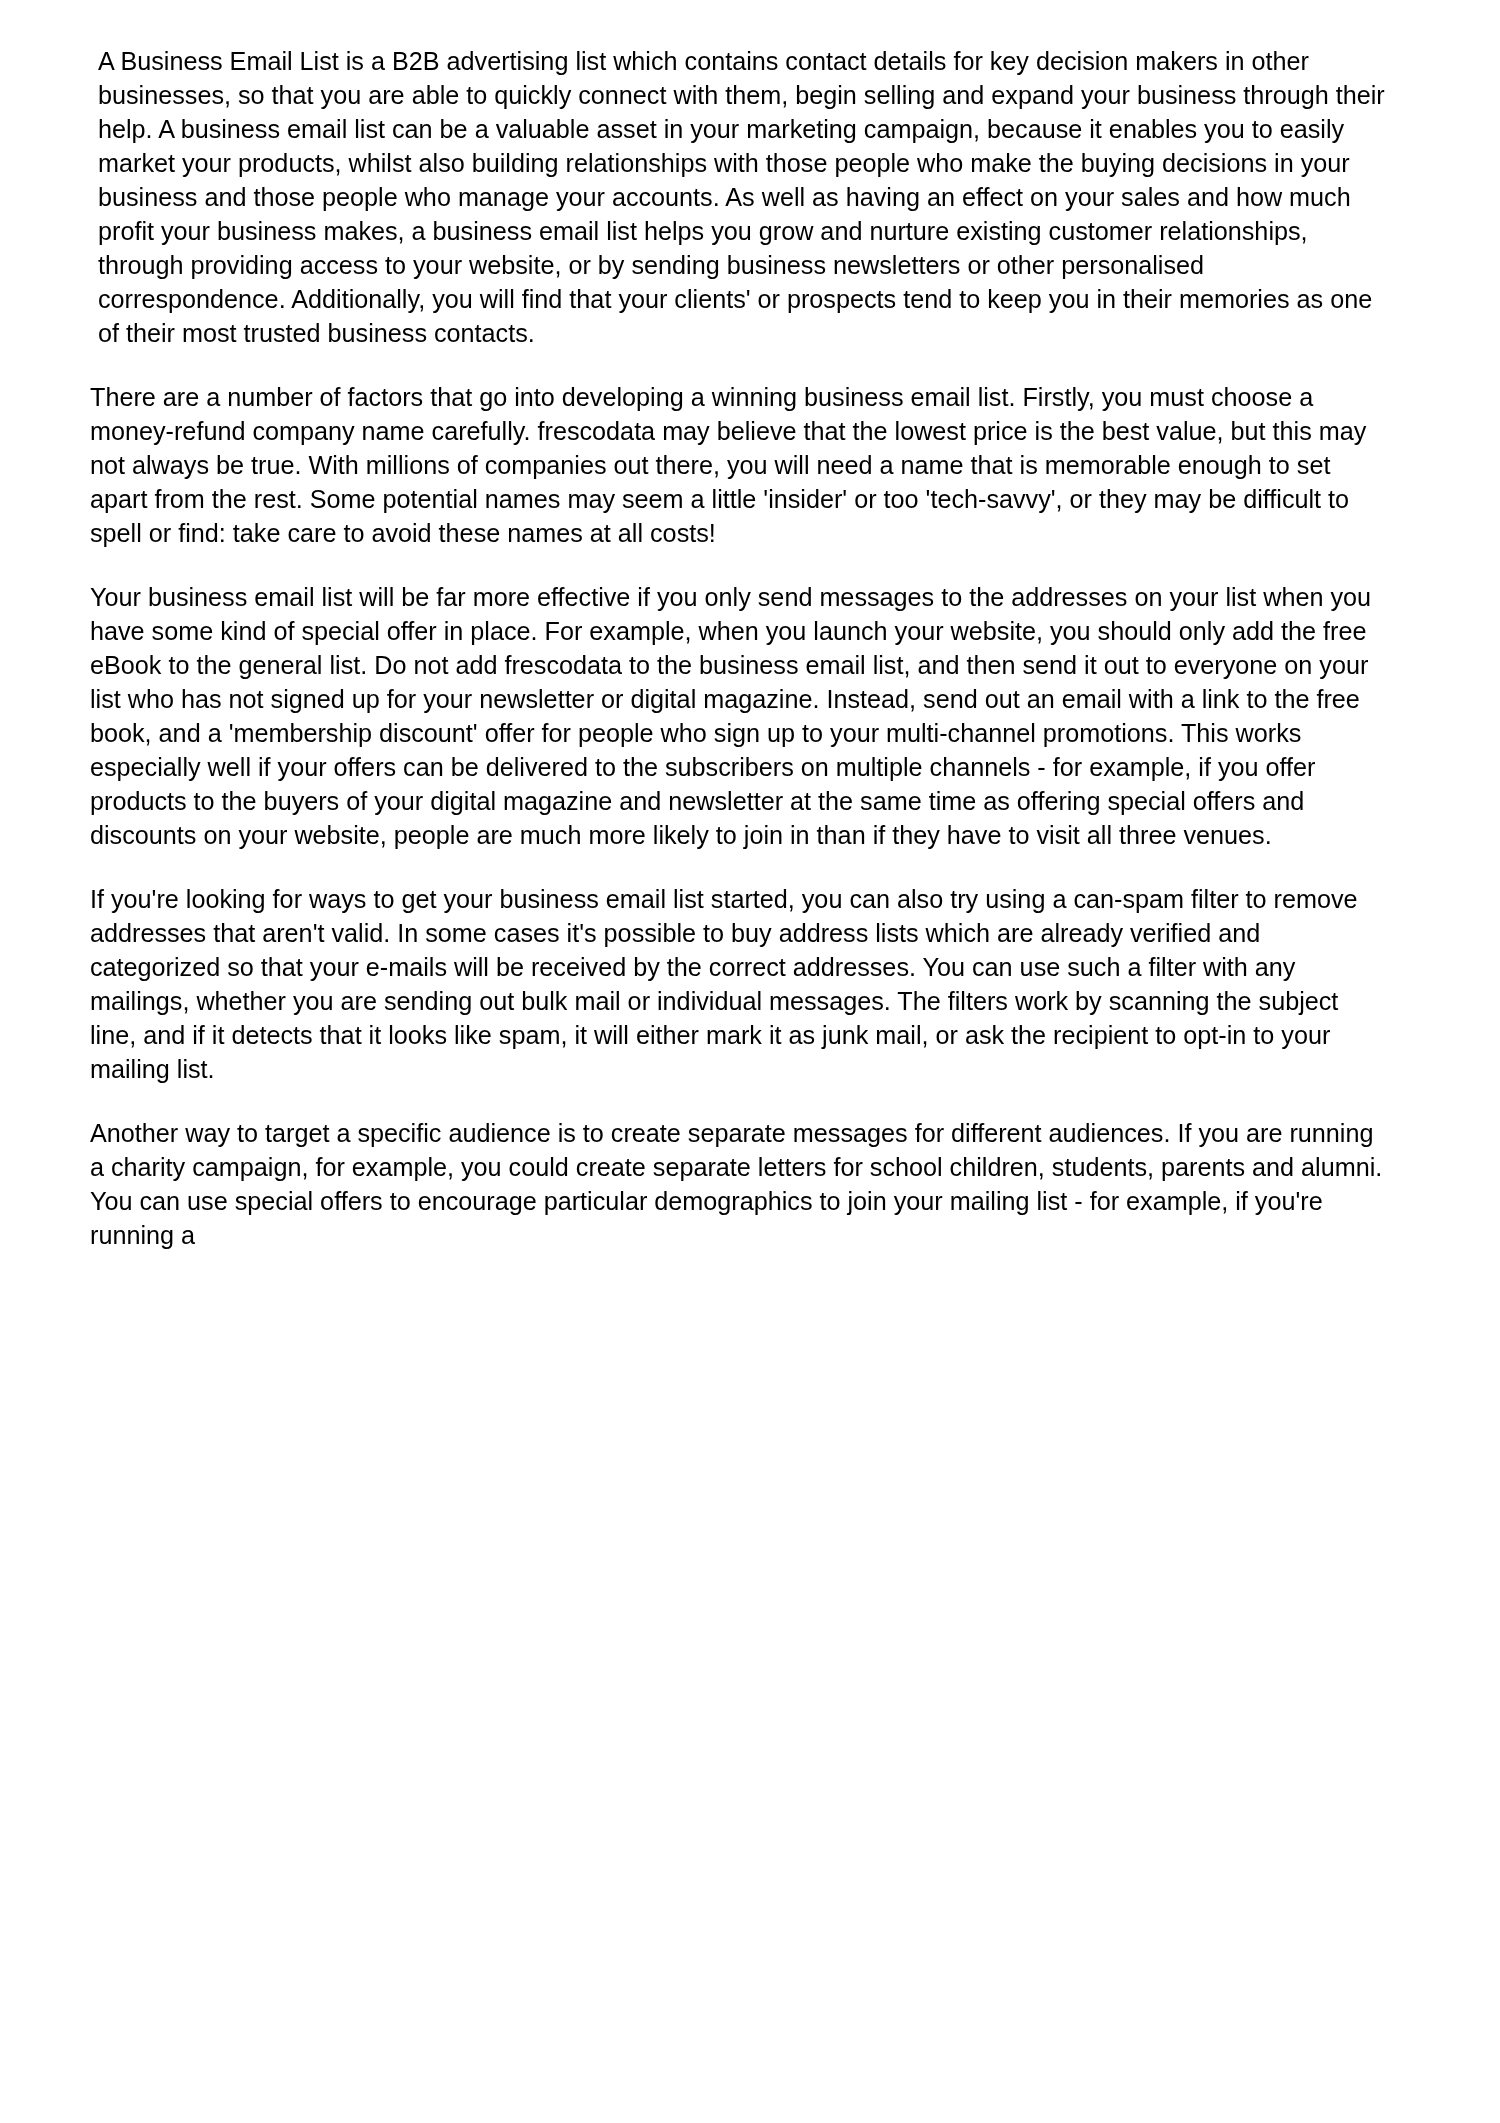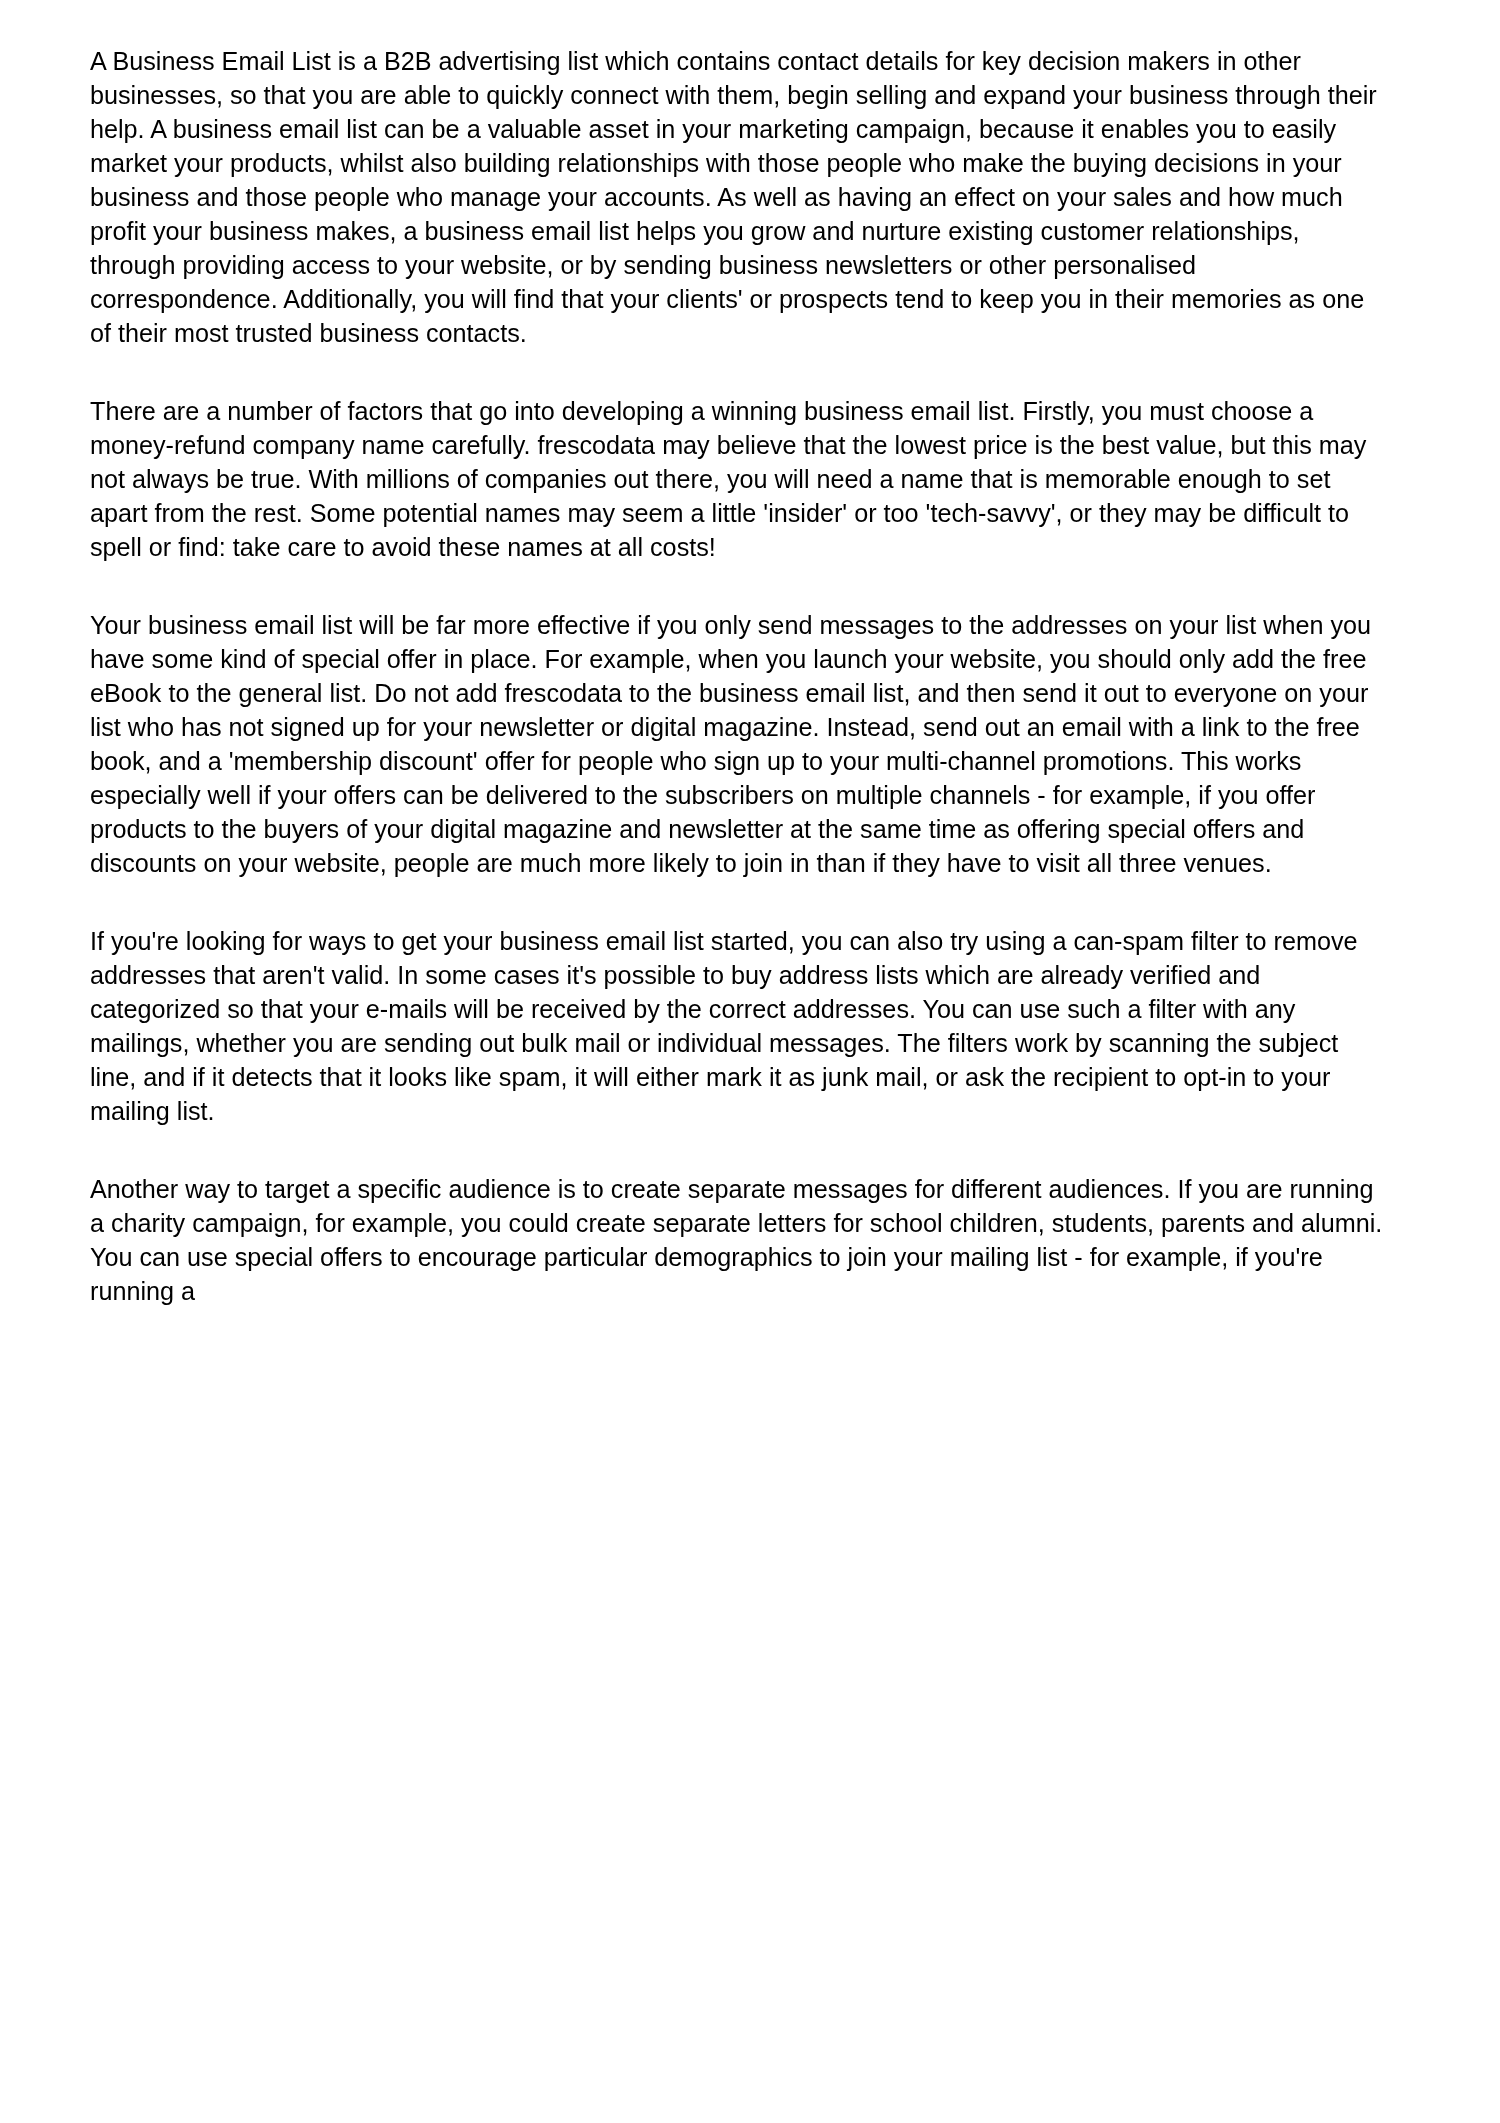--- a/index.html
+++ b/index.html
@@ -43,22 +43,22 @@
   .para {
     font-family: "Liberation Sans", sans-serif;
     font-size: 25.2px;
     font-weight: 400;
     line-height: 34px;
     color: #000000;
     margin: 0;
     text-align: left;
     word-spacing: 0px;
   }
-  .para-1 { margin-top: 44px; }
-  .para-n { margin-top: 44px; }
+  .para-1 { margin-top: 44px; margin-left: 8px; }
+  .para-n { margin-top: 30px; }
 </style>
 </head>
 <body>
 
 <div class="page">
   <div class="content">
 
 
     <p class="para para-1">A Business Email List is a B2B advertising list which contains contact details for key decision makers in other businesses, so that you are able to quickly connect with them, begin selling and expand your business through their help. A business email list can be a valuable asset in your marketing campaign, because it enables you to easily market your products, whilst also building relationships with those people who make the buying decisions in your business and those people who manage your accounts. As well as having an effect on your sales and how much profit your business makes, a business email list helps you grow and nurture existing customer relationships, through providing access to your website, or by sending business newsletters or other personalised correspondence. Additionally, you will find that your clients' or prospects tend to keep you in their memories as one of their most trusted business contacts.</p>
 

